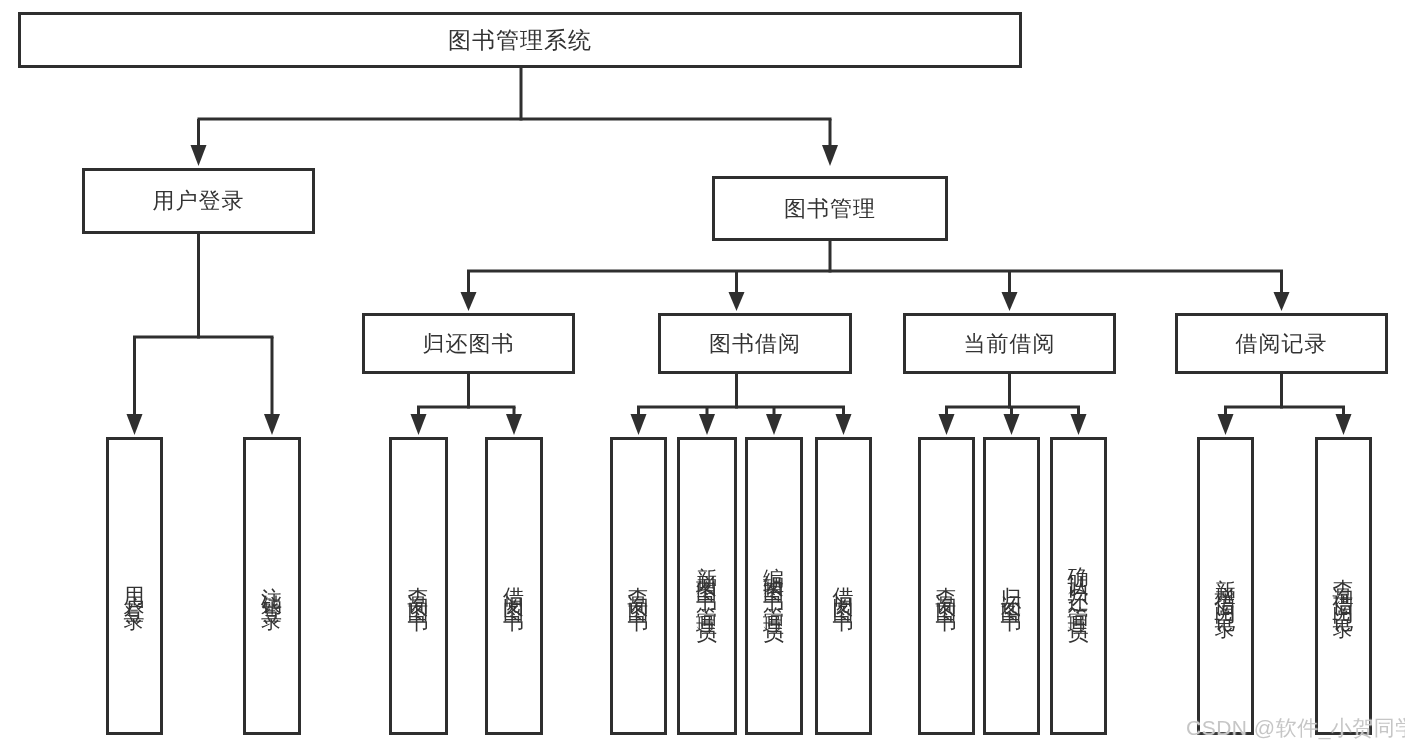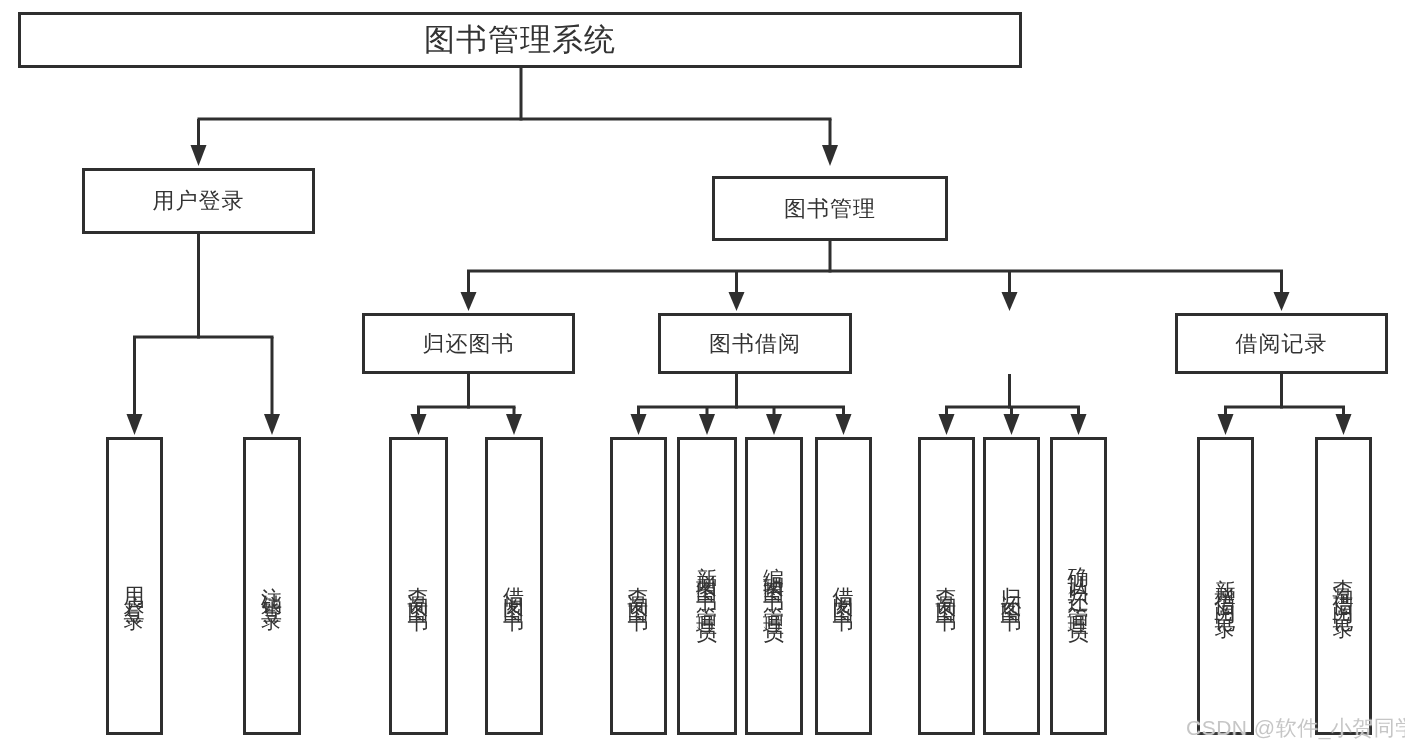--- a/index.html
+++ b/index.html
@@ -8,21 +8,21 @@
     font-family:"Liberation Sans", sans-serif;color:#333333;overflow:hidden;
   }
   .stage{position:absolute;inset:0;width:1405px;height:747px;}
   svg.wires{position:absolute;left:0;top:0;z-index:1;}
   .box{
     position:absolute;box-sizing:border-box;background:#ffffff;
     border:3px solid #2f2f2f;display:flex;align-items:center;justify-content:center;
     z-index:2;text-align:center;
   }
   .box span{display:block;}
-  .root-box span{font-size:31px;letter-spacing:1px;}
+  .root-box span{font-size:23px;letter-spacing:1px;}
   .h-box span{font-size:22px;letter-spacing:1px;}
   .v-box span{
     writing-mode:vertical-rl;text-orientation:mixed;
     font-size:21px;letter-spacing:8px;line-height:1;
   }
   .watermark{
     position:absolute;left:1186px;top:714px;z-index:3;
     font-size:21px;color:#c6c6c6;letter-spacing:0.5px;white-space:nowrap;
     text-shadow:0 0 2px #ffffff;
   }
@@ -118,20 +118,23 @@
   <div class="box h-box" style="left:712px;top:176px;width:236px;height:65px">
     <span>图书管理</span>
   </div>
 
   <div class="box h-box" style="left:362px;top:313px;width:213px;height:61px">
     <span>归还图书</span>
   </div>
   <div class="box h-box" style="left:658px;top:313px;width:194px;height:61px">
     <span>图书借阅</span>
   </div>
+  <div class="box h-box" style="left:903px;top:313px;width:213px;height:61px">
+    <span>当前借阅</span>
+  </div>
   <div class="box h-box" style="left:1175px;top:313px;width:213px;height:61px">
     <span>借阅记录</span>
   </div>
 
   <div class="box v-box" style="left:106px;top:437px;width:57px;height:298px">
     <span>用户登录</span>
   </div>
   <div class="box v-box" style="left:243px;top:437px;width:58px;height:298px">
     <span>注销登录</span>
   </div>

